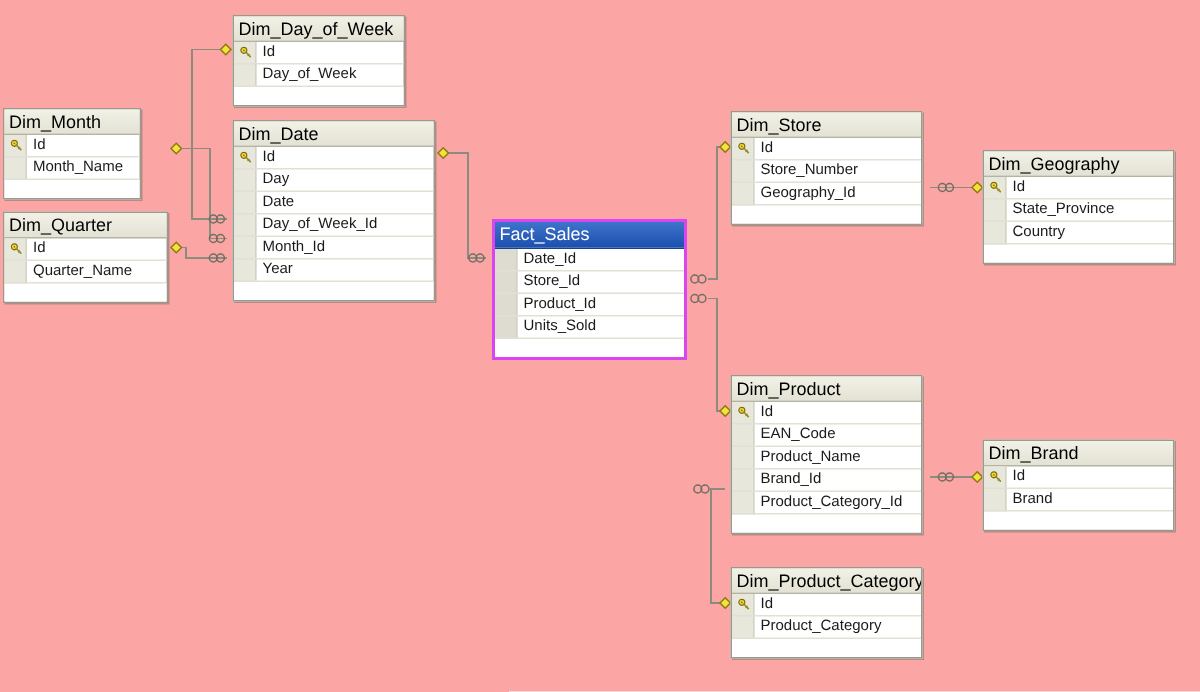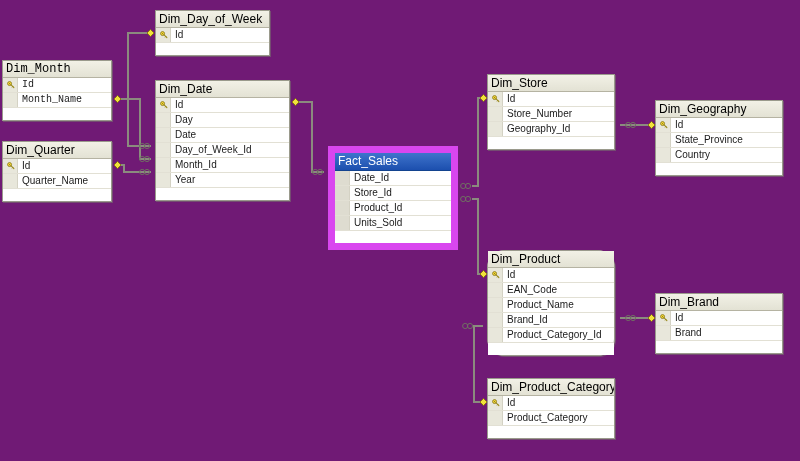--- a/index.html
+++ b/index.html
@@ -4,21 +4,21 @@
 <style>
   html, body {
     margin: 0;
     padding: 0;
     background: #ffffff;
   }
   #canvas {
     position: relative;
     width: 800px;
     height: 461px;
-    background: #701a75;
+    background: #fca5a5;
     overflow: hidden;
     font-family: "Liberation Sans", sans-serif;
   }
 
   
   #wires {
     position: absolute;
     left: 0; top: 0;
     width: 800px; height: 461px;
     pointer-events: none;
@@ -82,21 +82,21 @@
 
   
   .keyicon {
     position: absolute;
     left: 4px; top: 3px;
     width: 8px; height: 8px;
   }
 
   
   .tbl.sel {
-    border: 7px solid #d946ef;
+    border: 2px solid #d946ef;
     box-shadow: none;
   }
   .tbl.sel .hdr {
     height: 18px;
     line-height: 17px;
     background: #2a5fc0;
     background: linear-gradient(#3f74cc, #1c4fae);
     color: #ffffff;
     border-bottom: 1px solid #13438f;
     font-size: 12px;
@@ -172,24 +172,28 @@
             <span class="kcell">
               <svg class="keyicon" viewBox="0 0 10 10">
                 <circle cx="3.2" cy="3.2" r="2.5" fill="#f5d93a" stroke="#7a6a0c" stroke-width="0.9"></circle>
                 <circle cx="3.2" cy="3.2" r="0.8" fill="#8a7a14"></circle>
                 <path d="M4.8 4.6 L8.6 8.4" stroke="#9a8a1c" stroke-width="1.4" stroke-linecap="round"></path>
                 <path d="M6.6 7.6 L7.6 6.6" stroke="#9a8a1c" stroke-width="1.1" stroke-linecap="round"></path>
               </svg>
             </span>
             <span class="fname">Id</span>
           </div>
-        </div>
-        <div class="pad"></div>
-      </div>
-      <div class="tbl" style="left: 2px; top: 60px; width: 110px; font-family: Liberation Mono, monospace;">
+          <div class="row">
+            <span class="kcell"></span>
+            <span class="fname">Day_of_Week</span>
+          </div>
+        </div>
+        <div class="pad"></div>
+      </div>
+      <div class="tbl" style="left: 2px; top: 72px; width: 92px;">
         <div class="hdr">Dim_Month</div>
         <div class="rows">
           <div class="row">
             <span class="kcell">
               <svg class="keyicon" viewBox="0 0 10 10">
                 <circle cx="3.2" cy="3.2" r="2.5" fill="#f5d93a" stroke="#7a6a0c" stroke-width="0.9"></circle>
                 <circle cx="3.2" cy="3.2" r="0.8" fill="#8a7a14"></circle>
                 <path d="M4.8 4.6 L8.6 8.4" stroke="#9a8a1c" stroke-width="1.4" stroke-linecap="round"></path>
                 <path d="M6.6 7.6 L7.6 6.6" stroke="#9a8a1c" stroke-width="1.1" stroke-linecap="round"></path>
               </svg>
@@ -326,21 +330,21 @@
             <span class="kcell"></span>
             <span class="fname">State_Province</span>
           </div>
           <div class="row">
             <span class="kcell"></span>
             <span class="fname">Country</span>
           </div>
         </div>
         <div class="pad"></div>
       </div>
-      <div class="tbl" style="left: 487px; top: 250px; width: 128px; border-radius: 17px;">
+      <div class="tbl" style="left: 487px; top: 250px; width: 128px;">
         <div class="hdr">Dim_Product</div>
         <div class="rows">
           <div class="row">
             <span class="kcell">
               <svg class="keyicon" viewBox="0 0 10 10">
                 <circle cx="3.2" cy="3.2" r="2.5" fill="#f5d93a" stroke="#7a6a0c" stroke-width="0.9"></circle>
                 <circle cx="3.2" cy="3.2" r="0.8" fill="#8a7a14"></circle>
                 <path d="M4.8 4.6 L8.6 8.4" stroke="#9a8a1c" stroke-width="1.4" stroke-linecap="round"></path>
                 <path d="M6.6 7.6 L7.6 6.6" stroke="#9a8a1c" stroke-width="1.1" stroke-linecap="round"></path>
               </svg>

